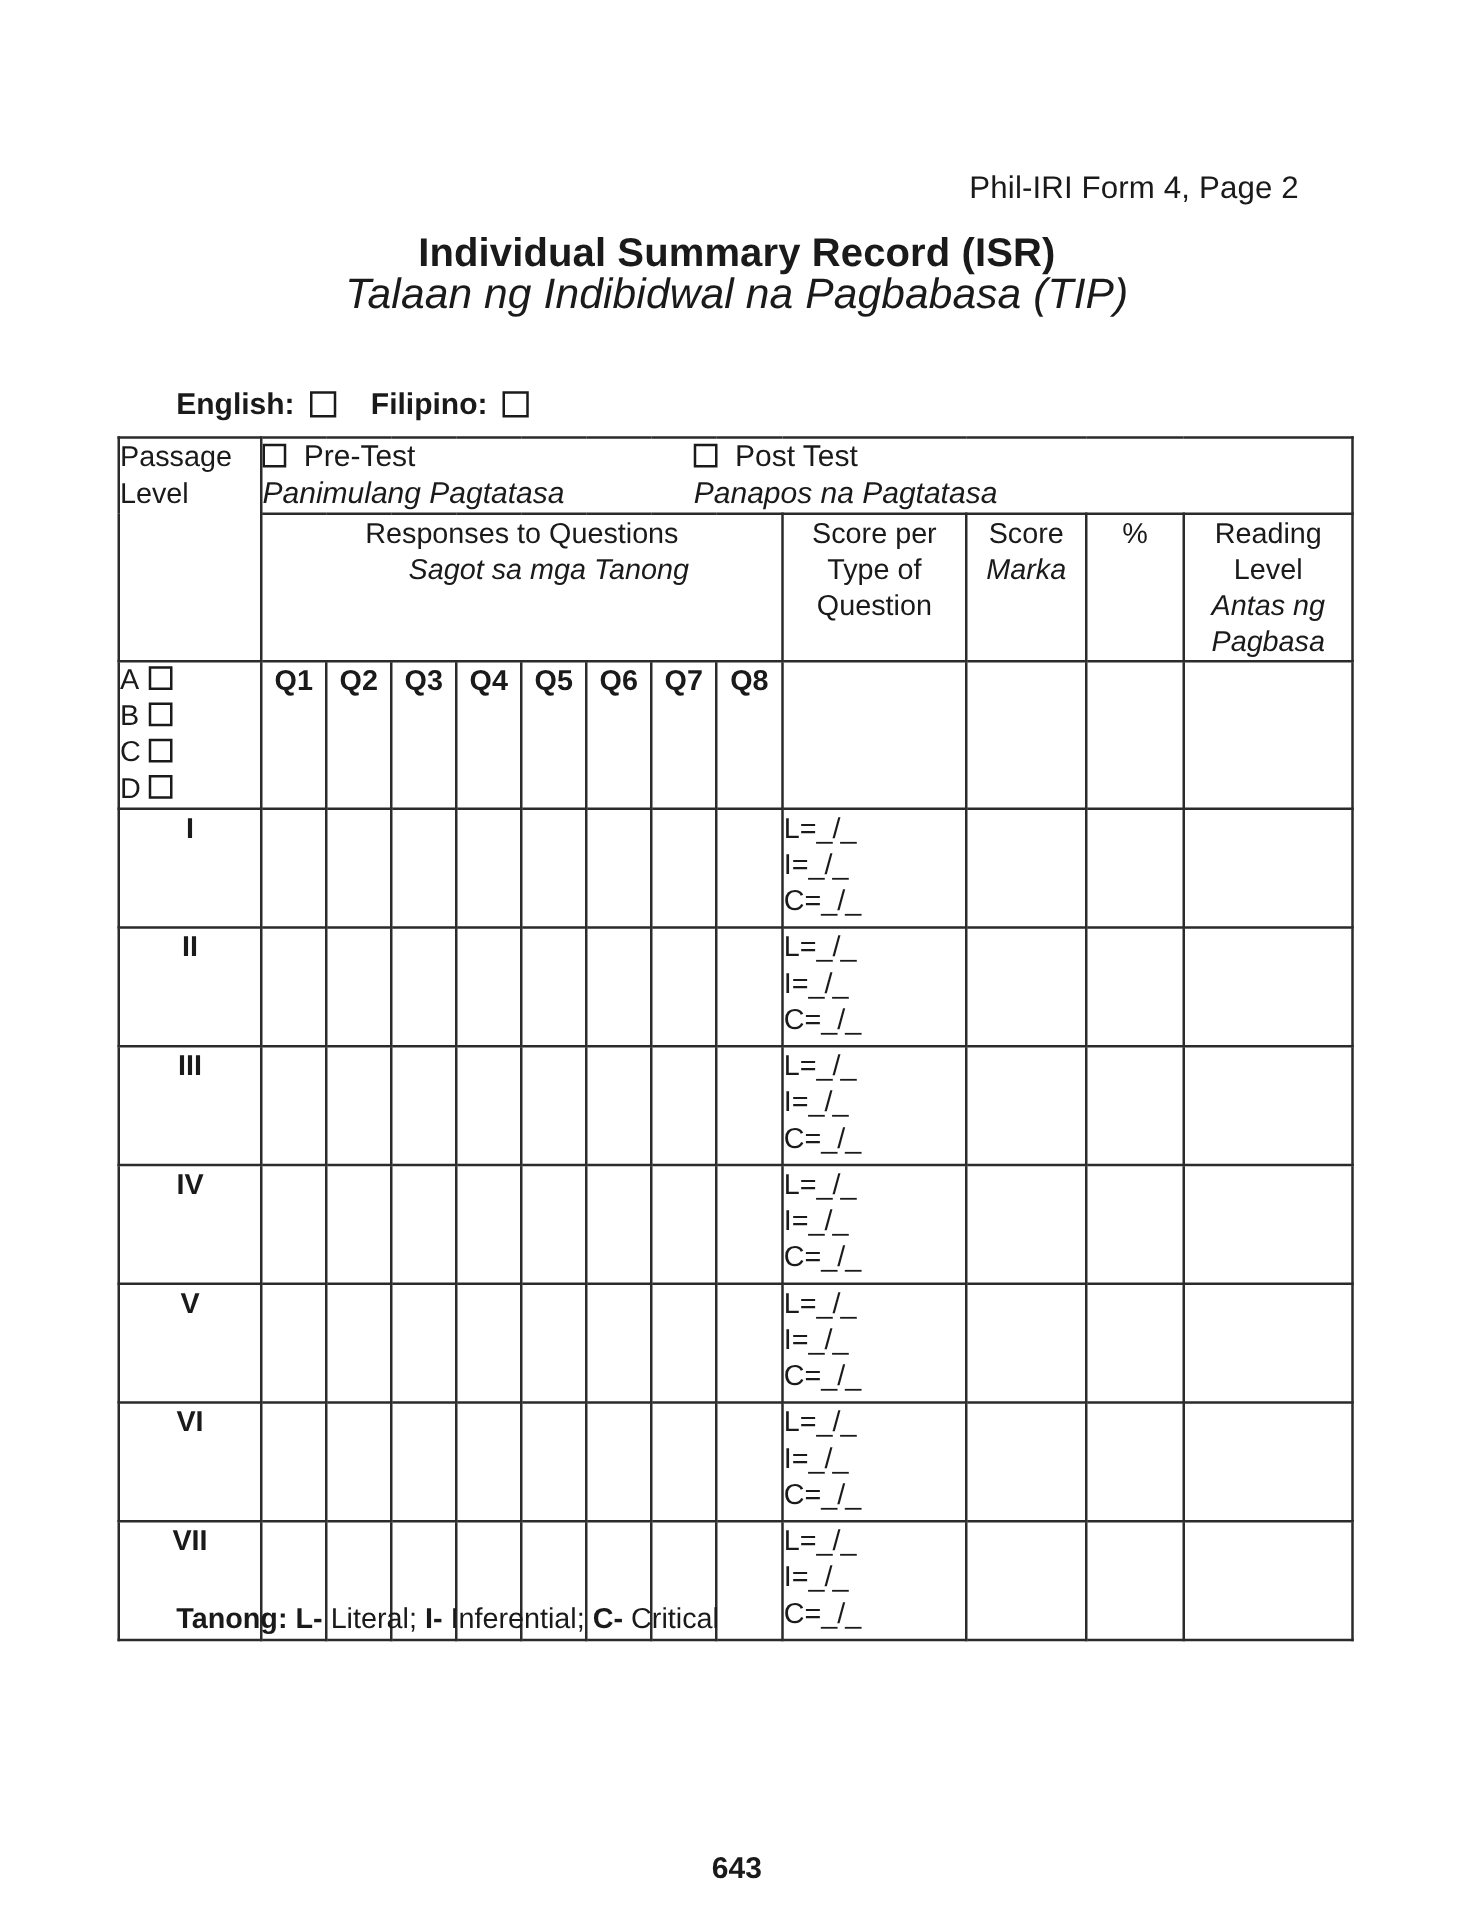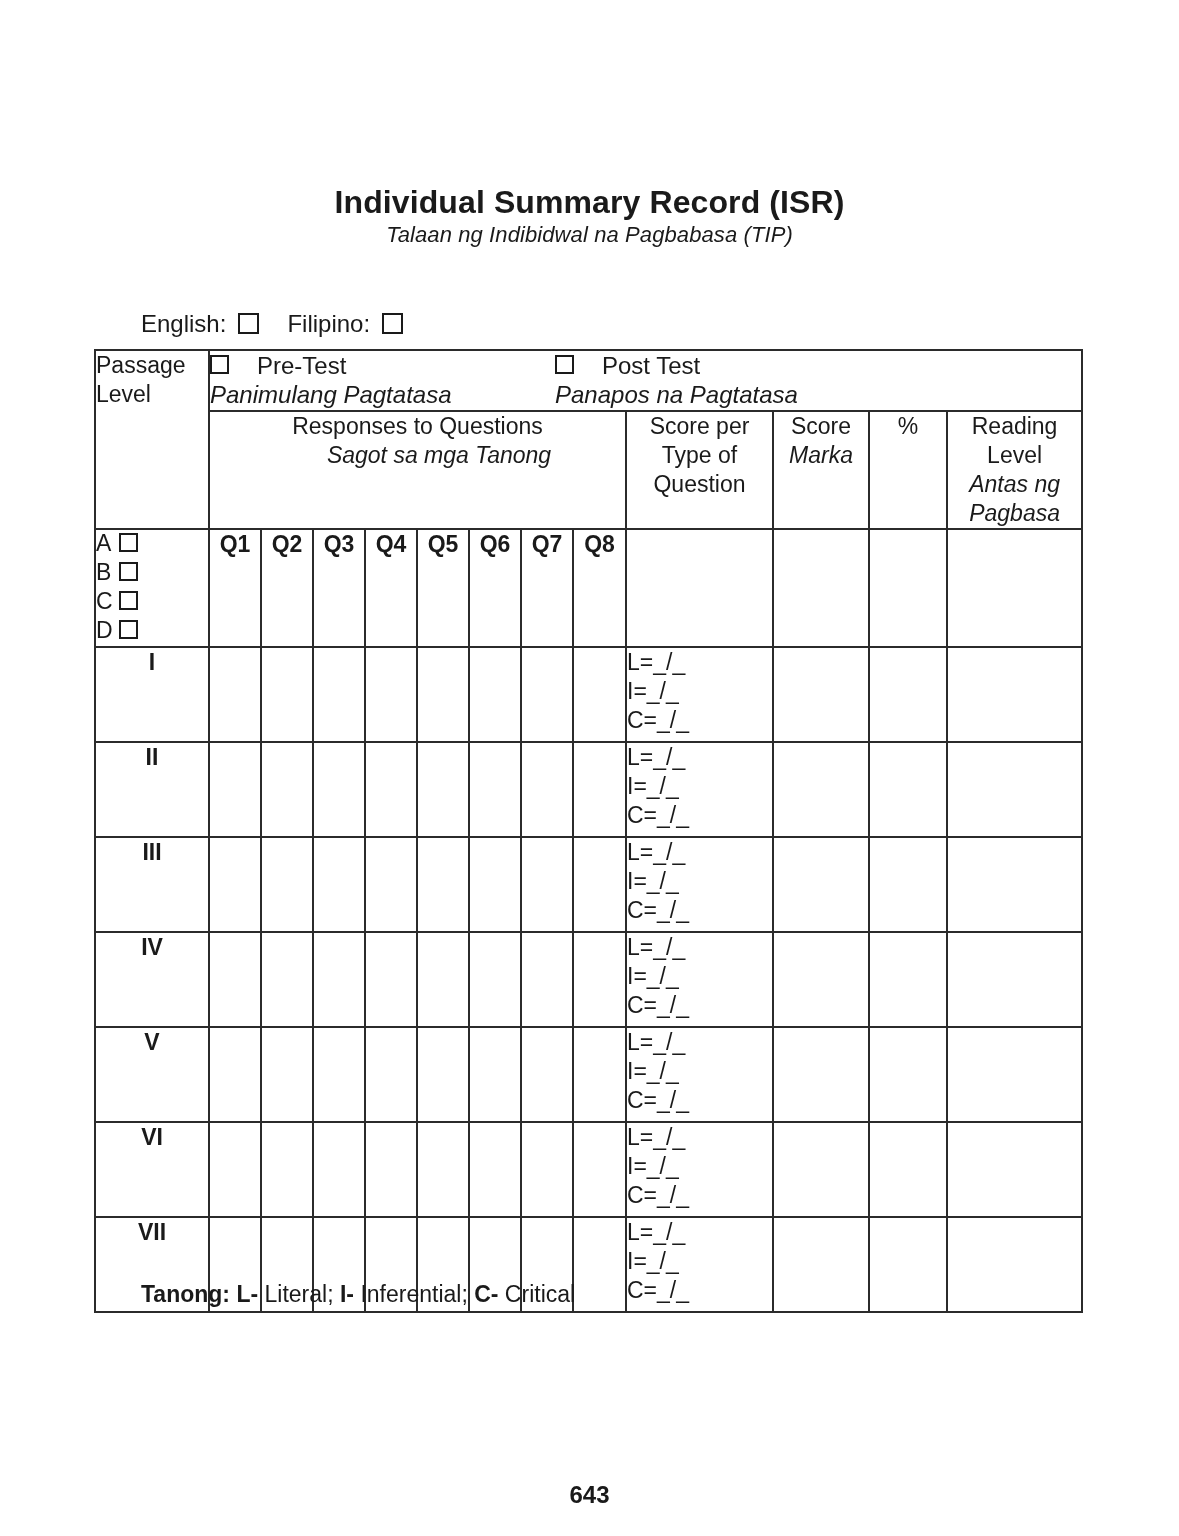--- a/index.html
+++ b/index.html
@@ -37,42 +37,42 @@
     width: 1179px;
     text-align: center;
   }
   .title-en {
     font-size: 32px;
     font-weight: bold;
     letter-spacing: 0.1px;
     line-height: 32px;
   }
   .title-fil {
-    font-size: 22px;
+    font-size: 34px;
     font-style: italic;
     line-height: 34px;
     letter-spacing: 0.1px;
   }
 
   .subtitle-line {
     position: absolute;
     top: 274px;
     left: 141px;
     font-size: 24px;
     white-space: nowrap;
     line-height: 28px;
   }
   .subtitle-line .b { font-weight: bold; }
 
   .lang-line {
     position: absolute;
     top: 310px;
     left: 141px;
     font-size: 24px;
-    font-weight: normal;
+    font-weight: bold;
     display: flex;
     align-items: center;
     line-height: 28px;
     white-space: nowrap;
   }
   .lang-line .gap { display: inline-block; width: 28px; }
 
   .cbox {
     display: inline-block;
     width: 21px;
@@ -121,21 +121,21 @@
     padding: 7px 0 5px 14px;
   }
   .test-row {
     display: flex;
     align-items: center;
     font-size: 24px;
     line-height: 29px;
   }
   .test-row .slot-a { width: 345px; display: flex; align-items: center; }
   .test-row .slot-b { display: flex; align-items: center; }
-  .test-row .lbl { margin-left: 28px; }
+  .test-row .lbl { margin-left: 14px; }
   .test-sub {
     display: flex;
     font-size: 24px;
     font-style: italic;
     line-height: 30px;
   }
   .test-sub .slot-a { width: 345px; }
 
   .abcd {
     padding: 6px 0 6px 12px;
@@ -210,20 +210,21 @@
     text-align: center;
     font-size: 24px;
     font-weight: bold;
   }
 </style>
 </head>
 <body>
 
 <div class="page">
 
+  <div class="form-ref">Phil-IRI Form 4, Page 2</div>
 
   <div class="title-block">
     <div class="title-en">Individual Summary Record (ISR)</div>
     <div class="title-fil">Talaan ng Indibidwal na Pagbabasa (TIP)</div>
   </div>
 
 
   <div class="lang-line">
     <span>English:</span>
     <span class="cbox"></span>

